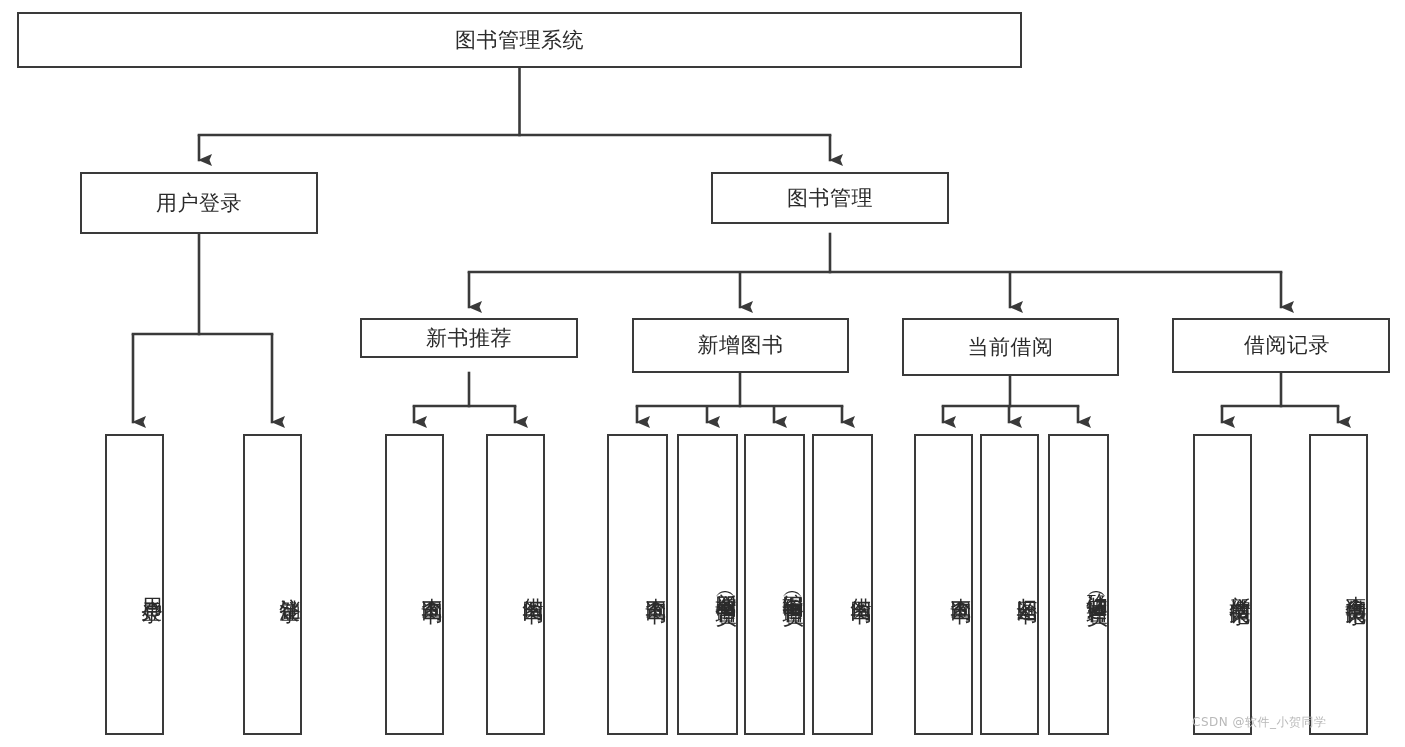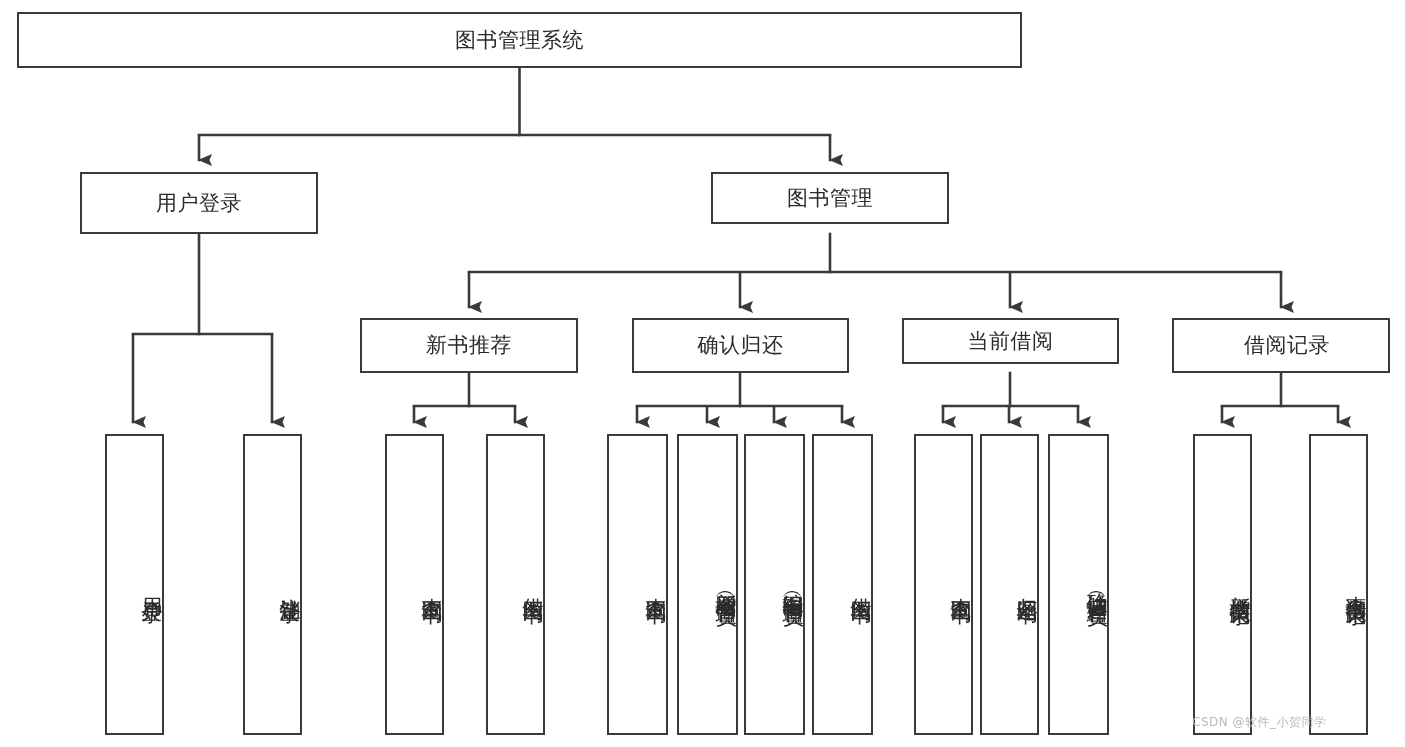--- a/index.html
+++ b/index.html
@@ -115,23 +115,23 @@
       <path d="M1222 407 L1222 422" marker-end="url(#arrow)"></path>
       <path d="M1338 407 L1338 422" marker-end="url(#arrow)"></path>
     </g>
   </svg>
 
   <div class="node h" style="left: 17px; top: 12px; width: 1005px; height: 56px;">图书管理系统</div>
 
   <div class="node h" style="left: 80px; top: 172px; width: 238px; height: 62px;">用户登录</div>
   <div class="node h" style="left: 711px; top: 172px; width: 238px; height: 52px;">图书管理</div>
 
-  <div class="node h" style="left: 360px; top: 318px; width: 218px; height: 55px;">新书推荐</div>
-  <div class="node h" style="left: 632px; top: 318px; width: 217px; height: 55px;">确认归还</div>
-  <div class="node h" style="left: 902px; top: 318px; width: 217px; height: 46px;">当前借阅</div>
+  <div class="node h" style="left: 360px; top: 318px; width: 218px; height: 40px;">新书推荐</div>
+  <div class="node h" style="left: 632px; top: 318px; width: 217px; height: 55px;">新增图书</div>
+  <div class="node h" style="left: 902px; top: 318px; width: 217px; height: 58px;">当前借阅</div>
   <div class="node h" style="left: 1172px; top: 318px; width: 218px; height: 55px; padding-left: 12px;">借阅记录</div>
 
   <div class="node v" style="left: 105px; top: 434px; width: 59px; height: 301px;">用户登录</div>
   <div class="node v" style="left: 243px; top: 434px; width: 59px; height: 301px;">注销登录</div>
   <div class="node v" style="left: 385px; top: 434px; width: 59px; height: 301px;">查询图书</div>
   <div class="node v" style="left: 486px; top: 434px; width: 59px; height: 301px;">借阅图书</div>
   <div class="node v" style="left: 607px; top: 434px; width: 61px; height: 301px;">查询图书</div>
   <div class="node v" style="left: 677px; top: 434px; width: 61px; height: 301px;">新增图书（管理员）</div>
   <div class="node v" style="left: 744px; top: 434px; width: 61px; height: 301px;">编辑图书（管理员）</div>
   <div class="node v" style="left: 812px; top: 434px; width: 61px; height: 301px;">借阅图书</div>

